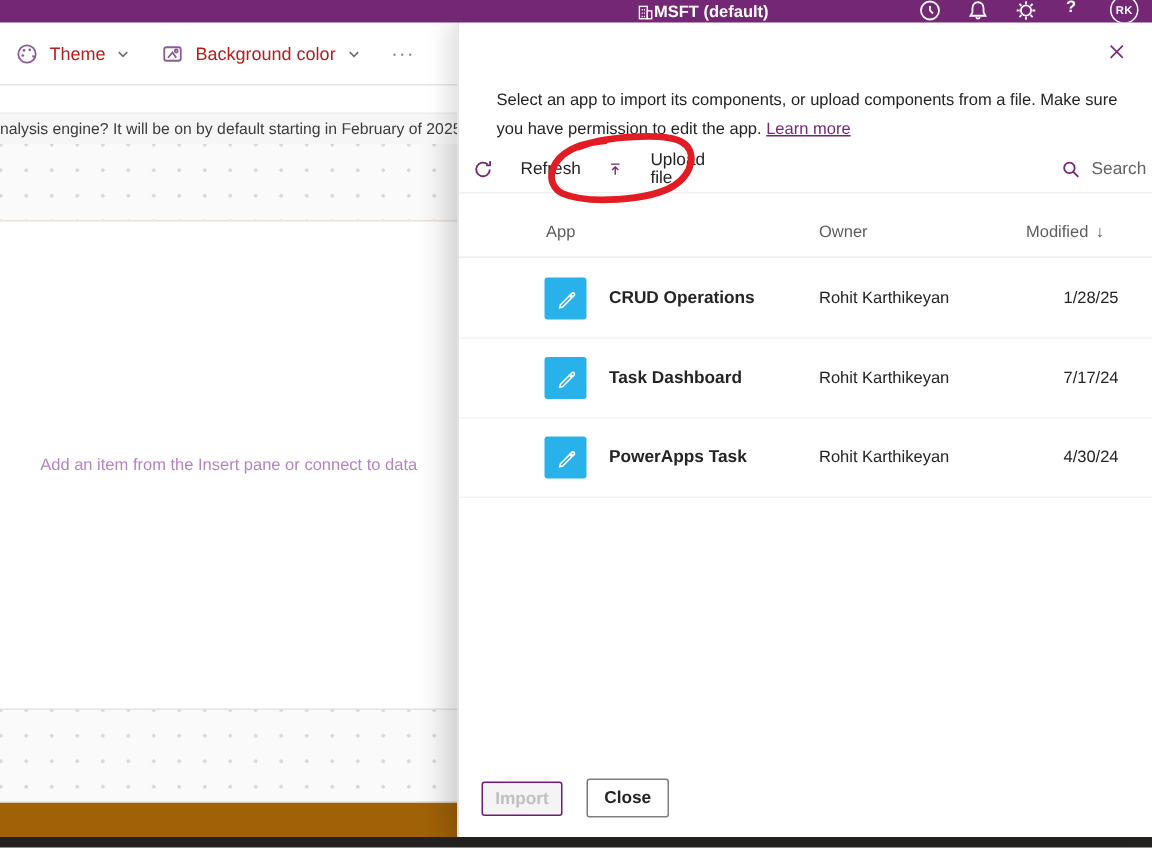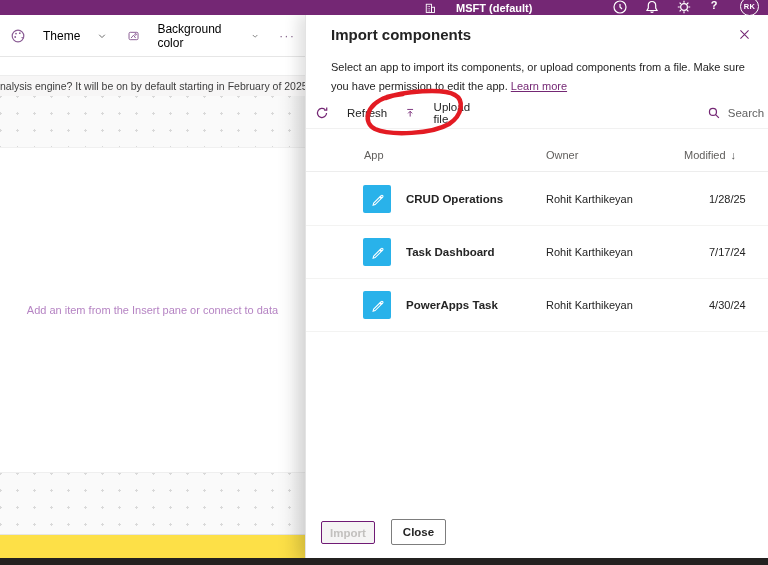--- a/index.html
+++ b/index.html
@@ -2,41 +2,41 @@
 <html><head>
 <meta charset="utf-8">
 <style>
   * { margin:0; padding:0; box-sizing:border-box; }
   html,body { width:768px; height:565px; overflow:hidden; background:#fff;
               font-family:"Liberation Sans", sans-serif; }
 
   
   .topbar { position:absolute; left:0; top:0; width:768px; height:15px;
             background:#742774; overflow:hidden; z-index:30; }
-  .env-group { position:absolute; left:424px; top:0px; display:flex; align-items:center; gap:20px;
+  .env-group { position:absolute; left:424px; top:0px; display:flex; align-items:center; gap:0;
                color:#fff; font-size:11px; font-weight:bold; height:15px; }
   .tb-icon { position:absolute; top:-1px; width:16px; height:16px; color:#fff; }
   .avatar { position:absolute; right:9px; top:-3px; width:19px; height:19px; border:1.4px solid #fff;
             border-radius:50%; color:#fff; font-size:7.5px; font-weight:bold;
             display:flex; align-items:center; justify-content:center; letter-spacing:.3px; }
 
   
   .left-toolbar { position:absolute; left:0; top:15px; width:305px; height:42px; background:#fff;
                   border-bottom:1px solid #e6e6e6; display:flex; align-items:center; z-index:5; }
-  .lt-btn { display:flex; align-items:center; gap:17px; padding:0 10px; height:100%;
-            font-size:12px; color:#000000; cursor:pointer; }
+  .lt-btn { display:flex; align-items:center; gap:7px; padding:0 10px; height:100%;
+            font-size:12px; color:#b91c1c; cursor:pointer; }
   .lt-btn svg { display:block; }
   .chev { color:#6d6d6d; }
   .more-dots { font-size:13px; color:#8a6b90; letter-spacing:1px; padding:0 10px; cursor:pointer; }
 
   .banner { position:absolute; left:0; top:75px; width:305px; height:21px; background:#f7f6f6;
             border-top:1px solid #ededed; display:flex; align-items:center; overflow:hidden;
             font-size:10.5px; color:#3d3d3d; white-space:nowrap; z-index:4; }
 
-  .canvas { position:absolute; left:0; top:96px; width:305px; height:462px; background:#fde047; }
+  .canvas { position:absolute; left:0; top:96px; width:305px; height:462px; background:#a16207; }
   .dots { background-image:radial-gradient(circle, #d9d9d9 1.1px, transparent 1.1px);
           background-size:17px 17px; background-position:9px 9px; background-color:#fafafa; }
   .dots-top    { position:absolute; left:0; top:0;   width:305px; height:51px; }
   .app-screen  { position:absolute; left:0; top:51px; width:305px; height:326px; background:#fff;
                  border-top:1px solid #f0f0f0; border-bottom:1px solid #efefef;
                  display:flex; align-items:center; justify-content:center; }
   .hint { font-size:11px; color:#b583c3; text-align:center; padding:0 24px; }
   .dots-bottom { position:absolute; left:0; top:377px; width:305px; height:62px;
                  border-bottom:1px solid #e5e5e5; }
   .canvas-shade { position:absolute; right:0; top:0; width:28px; height:100%;
@@ -164,21 +164,20 @@
   <div class="app-screen">
     <div class="hint">Add an item from the Insert pane or connect to data</div>
   </div>
   <div class="dots-bottom dots"></div>
   <div class="canvas-shade"></div>
 </div>
 
 <div class="bottombar"></div>
 
 <div class="panel">
-  <div class="panel-title">Import components</div>
   <div class="panel-close">
     <svg width="13" height="13" viewBox="0 0 16 16" fill="none" stroke="#742774" stroke-width="1.3">
       <path d="M3 3l10 10M13 3 3 13"></path>
     </svg>
   </div>
 
   <div class="panel-desc">
     <span>Select an app to import its components, or upload components from a file. Make sure you have permission to edit the app.</span>
     <a href="#">Learn more</a>
   </div>

